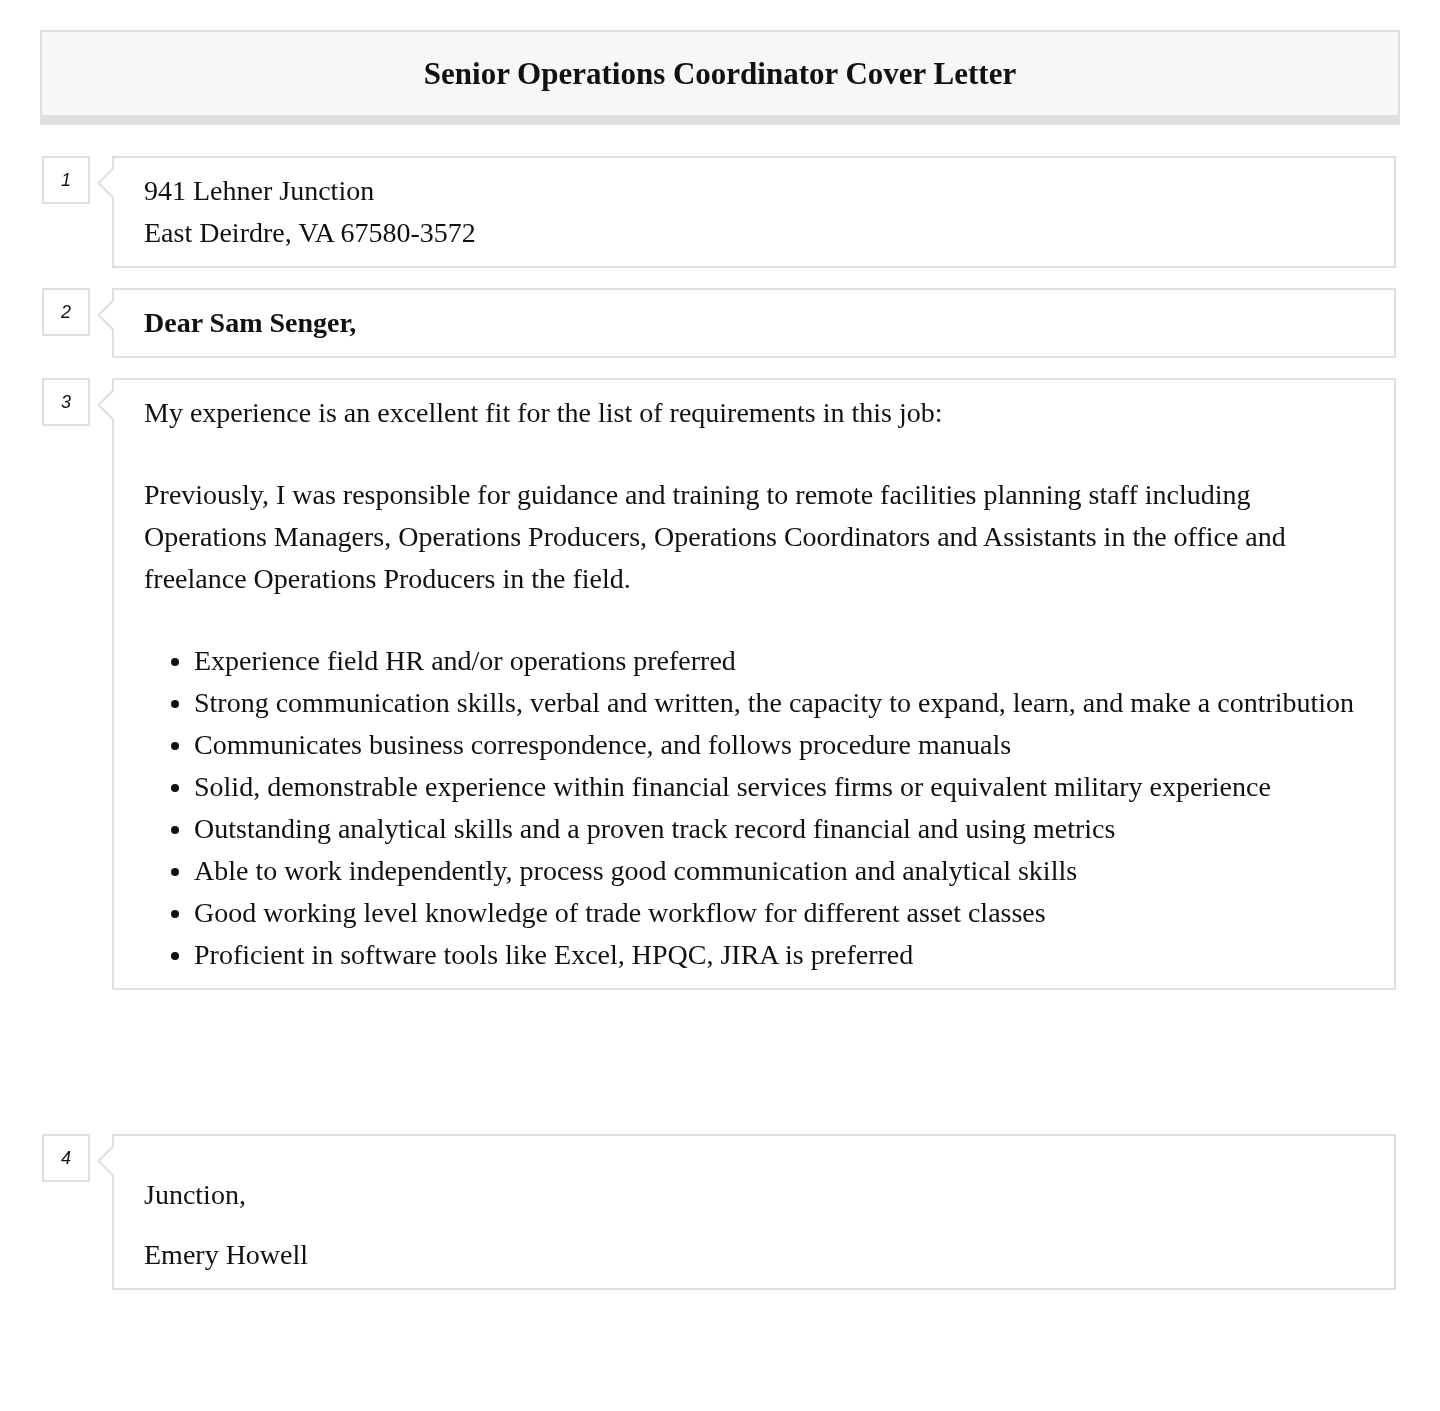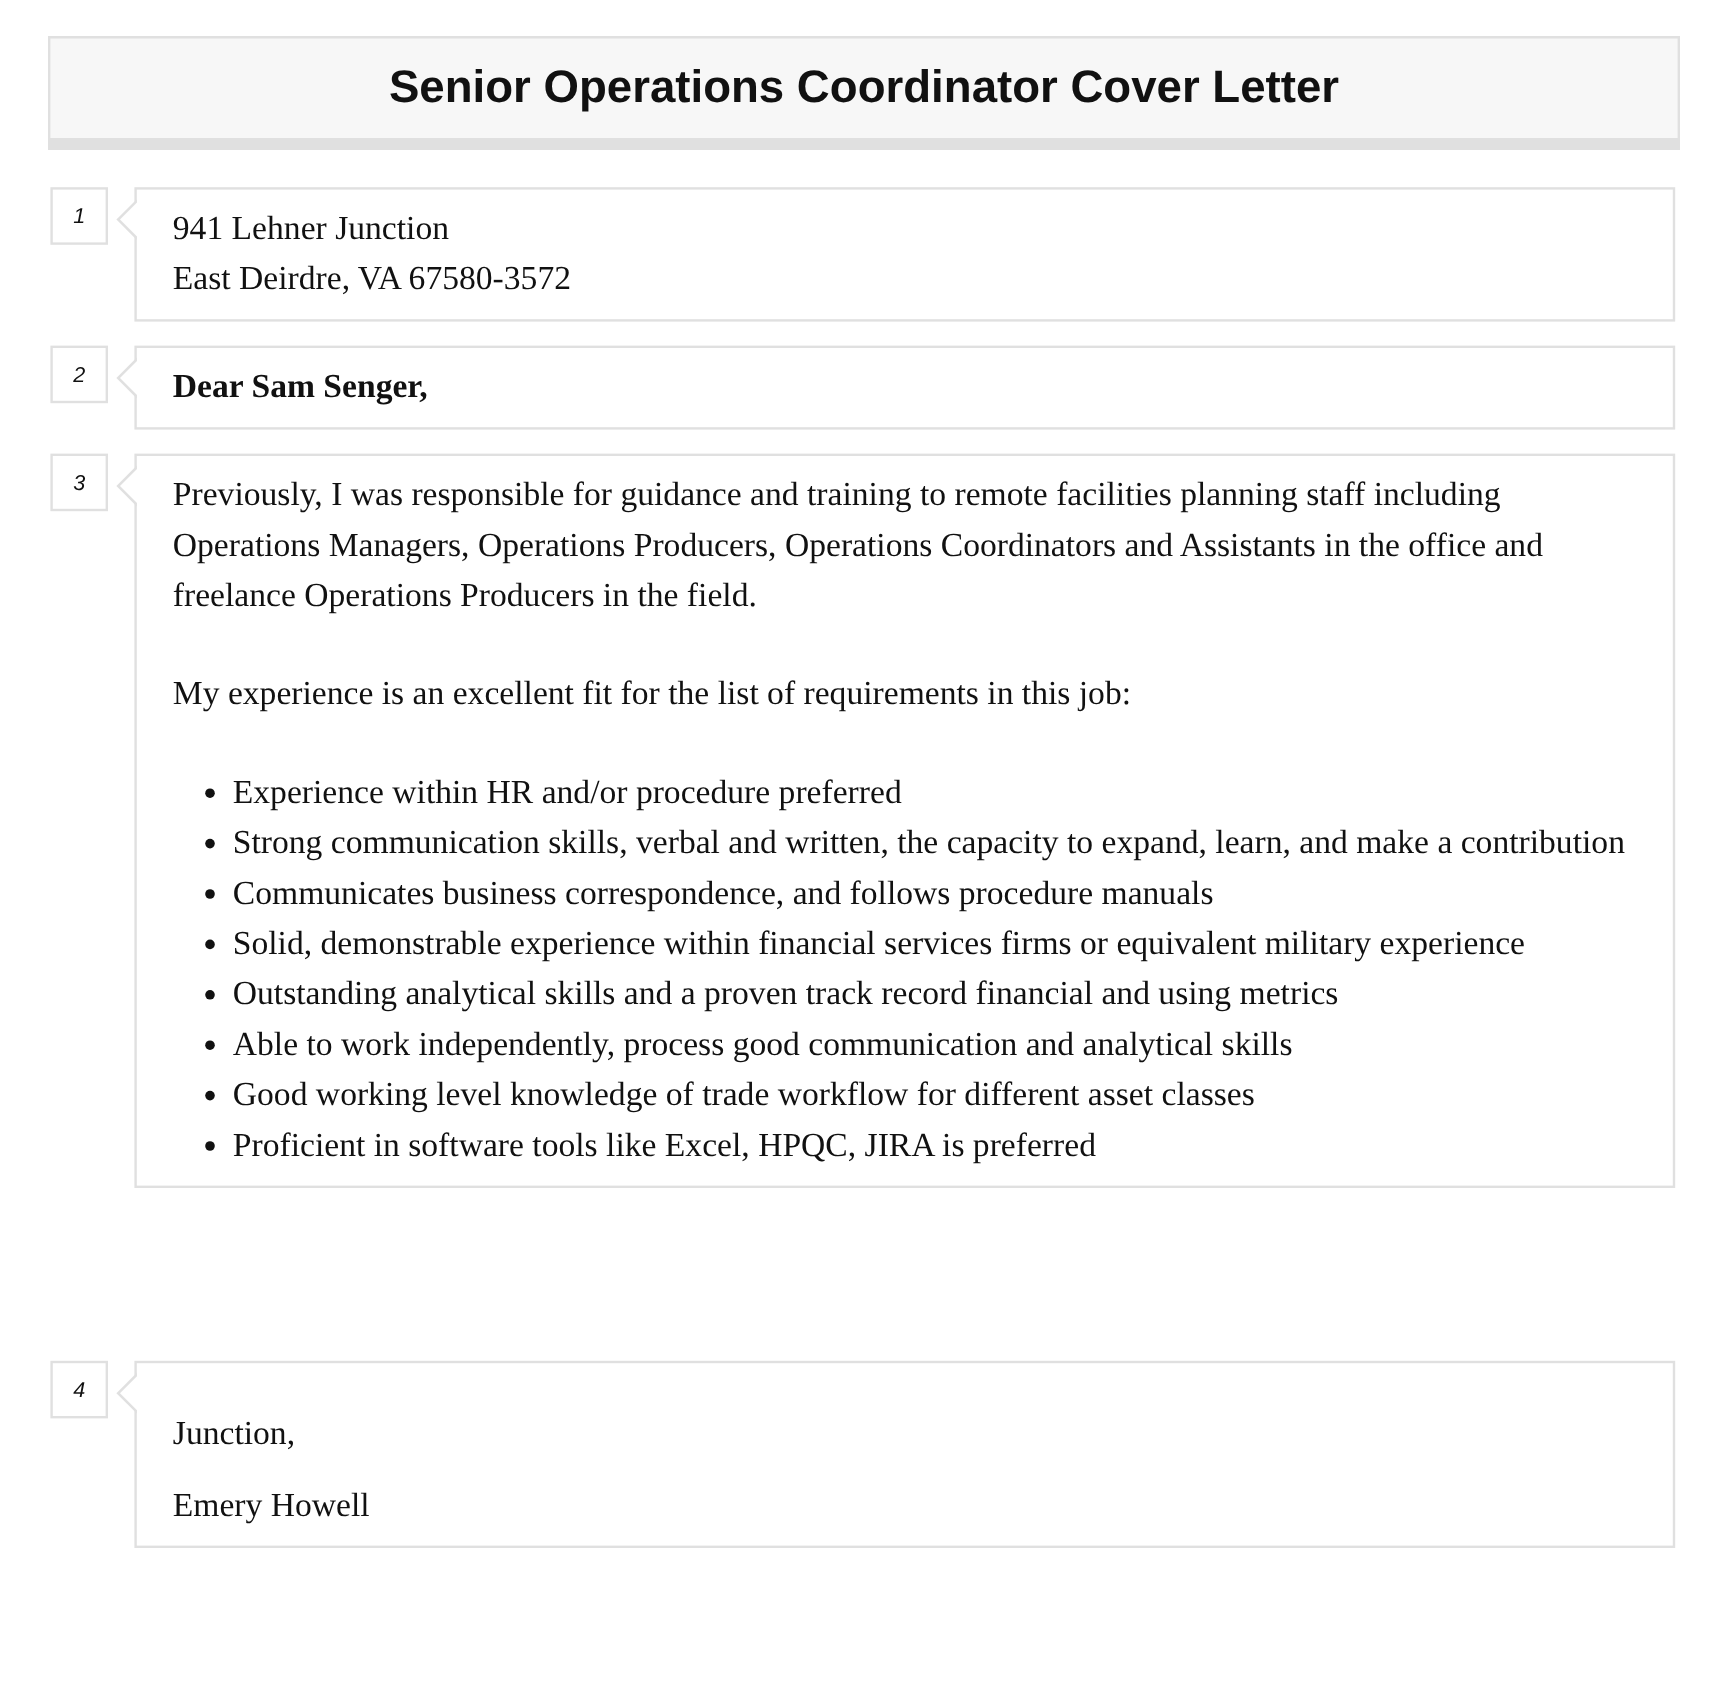--- a/index.html
+++ b/index.html
@@ -2,21 +2,21 @@
 <html><head>
 <meta charset="utf-8">
 <style>
   html, body { margin: 0; padding: 0; background: #ffffff; }
   body { width: 1440px; font-family: "Liberation Serif", serif; color: #111; }
   .header {
     position: absolute; left: 40px; top: 30px; width: 1356px; height: 83px;
     background: #f7f7f7; border: 2px solid #e0e0e0; border-bottom: 10px solid #e0e0e0;
     display: flex; align-items: center; justify-content: center;
   }
-  .header h1 { margin: 0; font-family: Liberation Sans, sans-serif; font-weight: bold; font-size: 38px; color: #111; }
+  .header h1 { margin: 0; font-family: Liberation Serif, serif; font-weight: bold; font-size: 31px; color: #111; }
   .section { position: absolute; left: 0; width: 1440px; }
   .num {
     position: absolute; left: 42px; top: 0; width: 44px; height: 44px;
     border: 2px solid #e0e0e0; background: #fff;
     font-family: "Liberation Sans", sans-serif; font-style: italic; font-size: 18px;
     display: flex; align-items: center; justify-content: center; color: #111;
   }
   .box {
     position: absolute; left: 112px; top: 0; width: 1220px;
     border: 2px solid #e0e0e0; background: #fff;
@@ -55,24 +55,24 @@
 <div class="section" style="top:288px;">
   <div class="num">2</div>
   <div class="box">
     <p class="bold">Dear Sam Senger,</p>
   </div>
 </div>
 
 <div class="section" style="top:378px;">
   <div class="num">3</div>
   <div class="box">
+    <p>My experience is an excellent fit for the list of requirements in this job:</p>
     <p>Previously, I was responsible for guidance and training to remote facilities planning staff including Operations Managers, Operations Producers, Operations Coordinators and Assistants in the office and freelance Operations Producers in the field.</p>
-    <p>My experience is an excellent fit for the list of requirements in this job:</p>
     <ul>
-      <li>Experience within HR and/or procedure preferred</li>
+      <li>Experience field HR and/or operations preferred</li>
       <li>Strong communication skills, verbal and written, the capacity to expand, learn, and make a contribution</li>
       <li>Communicates business correspondence, and follows procedure manuals</li>
       <li>Solid, demonstrable experience within financial services firms or equivalent military experience</li>
       <li>Outstanding analytical skills and a proven track record financial and using metrics</li>
       <li>Able to work independently, process good communication and analytical skills</li>
       <li>Good working level knowledge of trade workflow for different asset classes</li>
       <li>Proficient in software tools like Excel, HPQC, JIRA is preferred</li>
     </ul>
   </div>
 </div>

